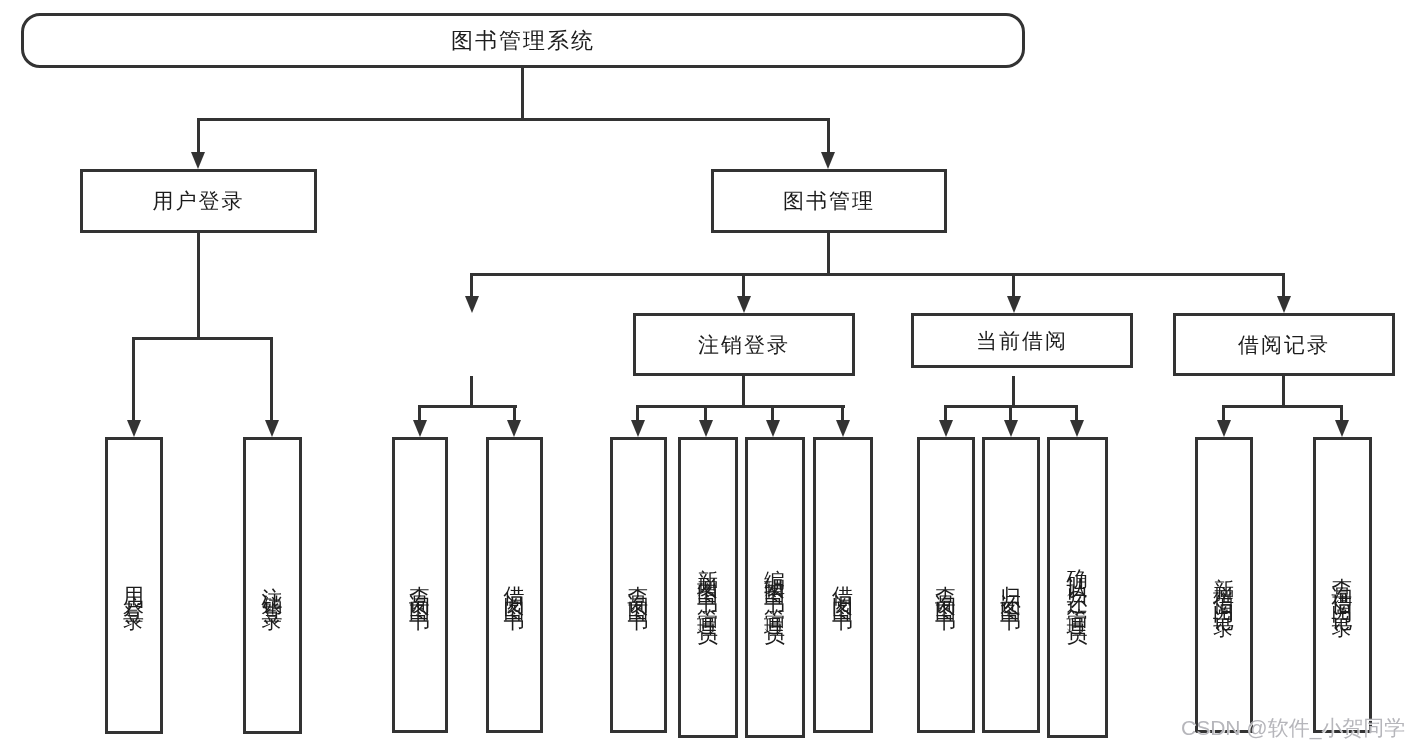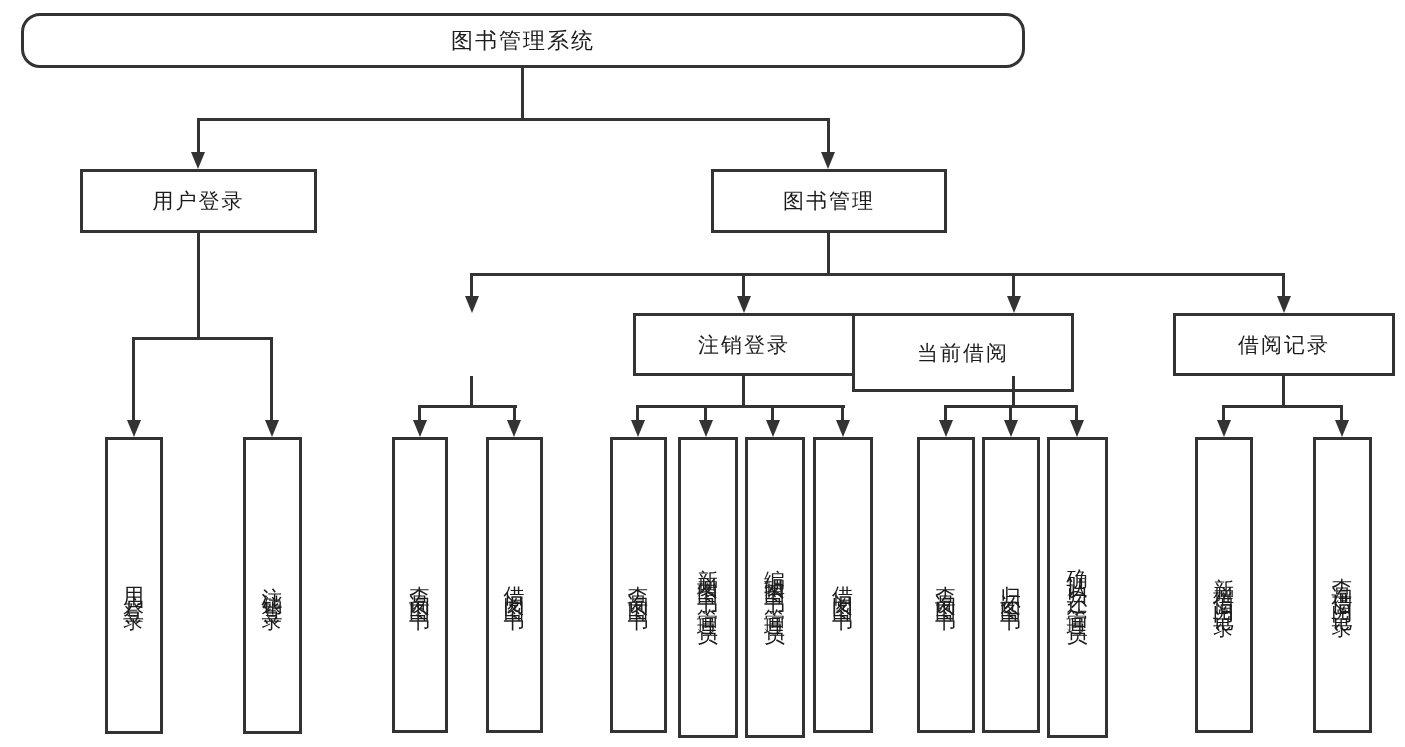--- a/index.html
+++ b/index.html
@@ -46,21 +46,21 @@
   <div class="box hbox" style="left:80px;top:169px;width:237px;height:64px">
     <span>用户登录</span>
   </div>
   <div class="box hbox" style="left:711px;top:169px;width:236px;height:64px">
     <span>图书管理</span>
   </div>
 
   <div class="box hbox" style="left:633px;top:313px;width:222px;height:63px">
     <span>注销登录</span>
   </div>
-  <div class="box hbox" style="left:852px;top:313px;width:222px;height:79px">
+  <div class="box hbox" style="left:911px;top:313px;width:222px;height:55px">
     <span>当前借阅</span>
   </div>
   <div class="box hbox" style="left:1173px;top:313px;width:222px;height:63px">
     <span>借阅记录</span>
   </div>
 
   <div class="box leaf" style="left:105px;top:437px;width:58px;height:297px">
     <span class="vtext">用户登录</span>
   </div>
   <div class="box leaf" style="left:243px;top:437px;width:59px;height:297px">
@@ -156,14 +156,15 @@
   <div class="arrow" style="left:1004px;top:420px"></div>
   <div class="arrow" style="left:1070px;top:420px"></div>
 
   <div class="line v" style="left:1282px;top:376px;height:32px"></div>
   <div class="line h" style="left:1222px;top:405px;width:121px"></div>
   <div class="line v" style="left:1222px;top:405px;height:16px"></div>
   <div class="line v" style="left:1340px;top:405px;height:16px"></div>
   <div class="arrow" style="left:1217px;top:420px"></div>
   <div class="arrow" style="left:1335px;top:420px"></div>
 
+  <div class="watermark">CSDN @软件_小贺同学</div>
 
 </div>
 
 </body></html>

